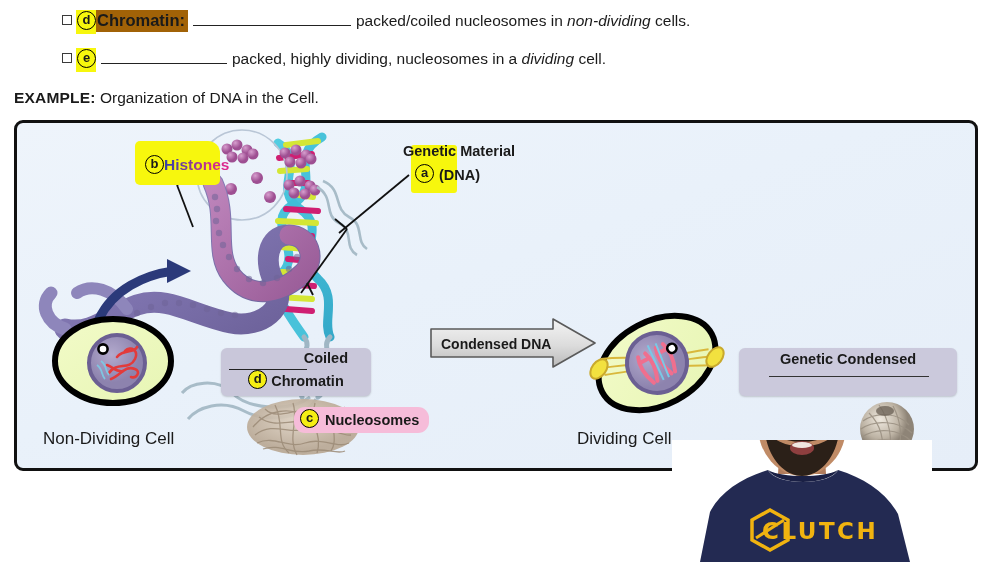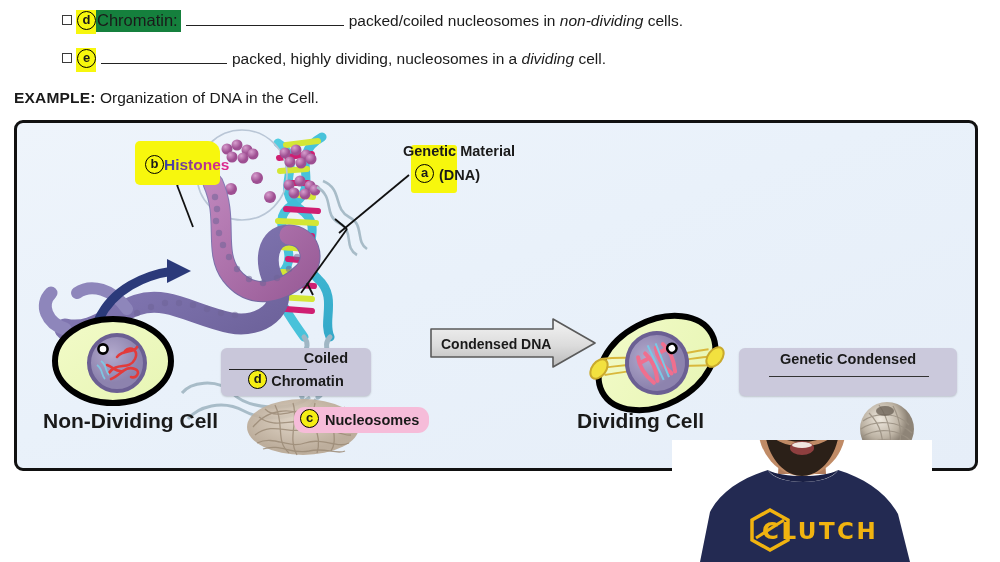--- a/index.html
+++ b/index.html
@@ -55,22 +55,22 @@
     background: transparent;
     vertical-align: middle;
     position: relative;
     top: -1px;
   }
   .badge-yellowfill {
     background: #f5ee14;
   }
 
   .lav-hl {
-    background: #15803d;
-    font-weight: normal;
+    background: #a16207;
+    font-weight: bold;
     font-size: 16.5px;
     padding: 1px 3px 2px 1px;
   }
 
   .blank-rule {
     display: inline-block;
     border-bottom: 1.6px solid #222;
     height: 12px;
     margin: 0 5px;
   }
@@ -204,23 +204,24 @@
   }
   .hc-rule {
     position: absolute;
     left: 752px; top: 253px;
     width: 160px;
     border-bottom: 1.6px solid #333;
   }
 
   .cell-label {
     position: absolute;
-    font-size: 21px;
-    font-weight: bold;
+    font-size: 17px;
+    font-weight: normal;
     white-space: nowrap;
+    margin-top: 20px;
   }
   .cl-left { left: 26px; top: 286px; }
   .cl-right { left: 560px; top: 286px; }
   .cond-arrow-text {
     position: absolute;
     left: 424px; top: 213px;
     font-size: 14px;
     font-weight: bold;
     white-space: nowrap;
   }

